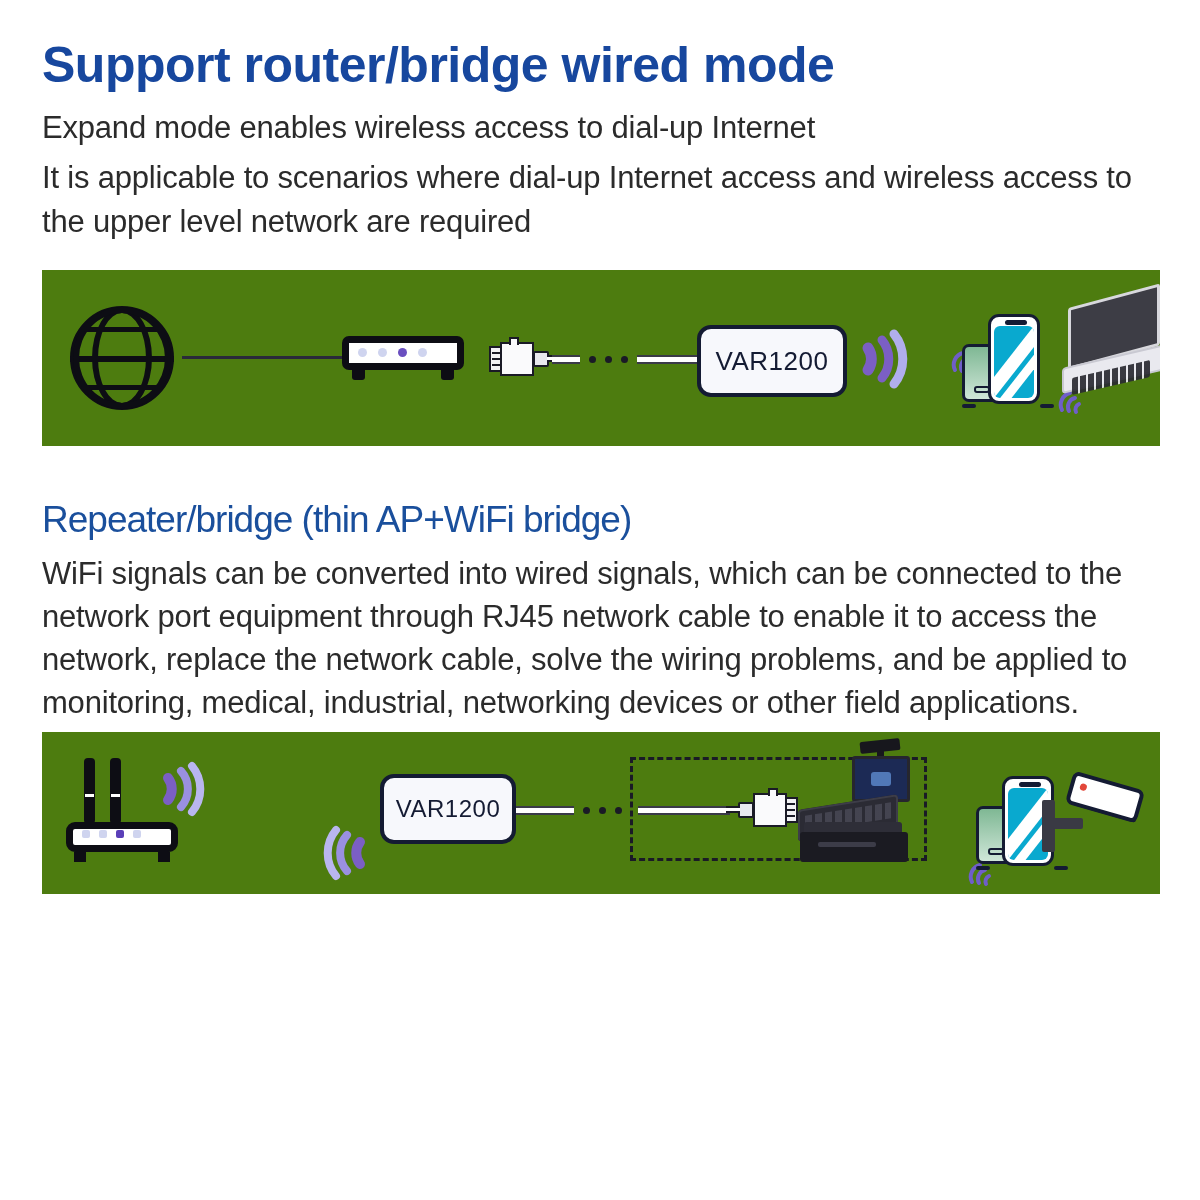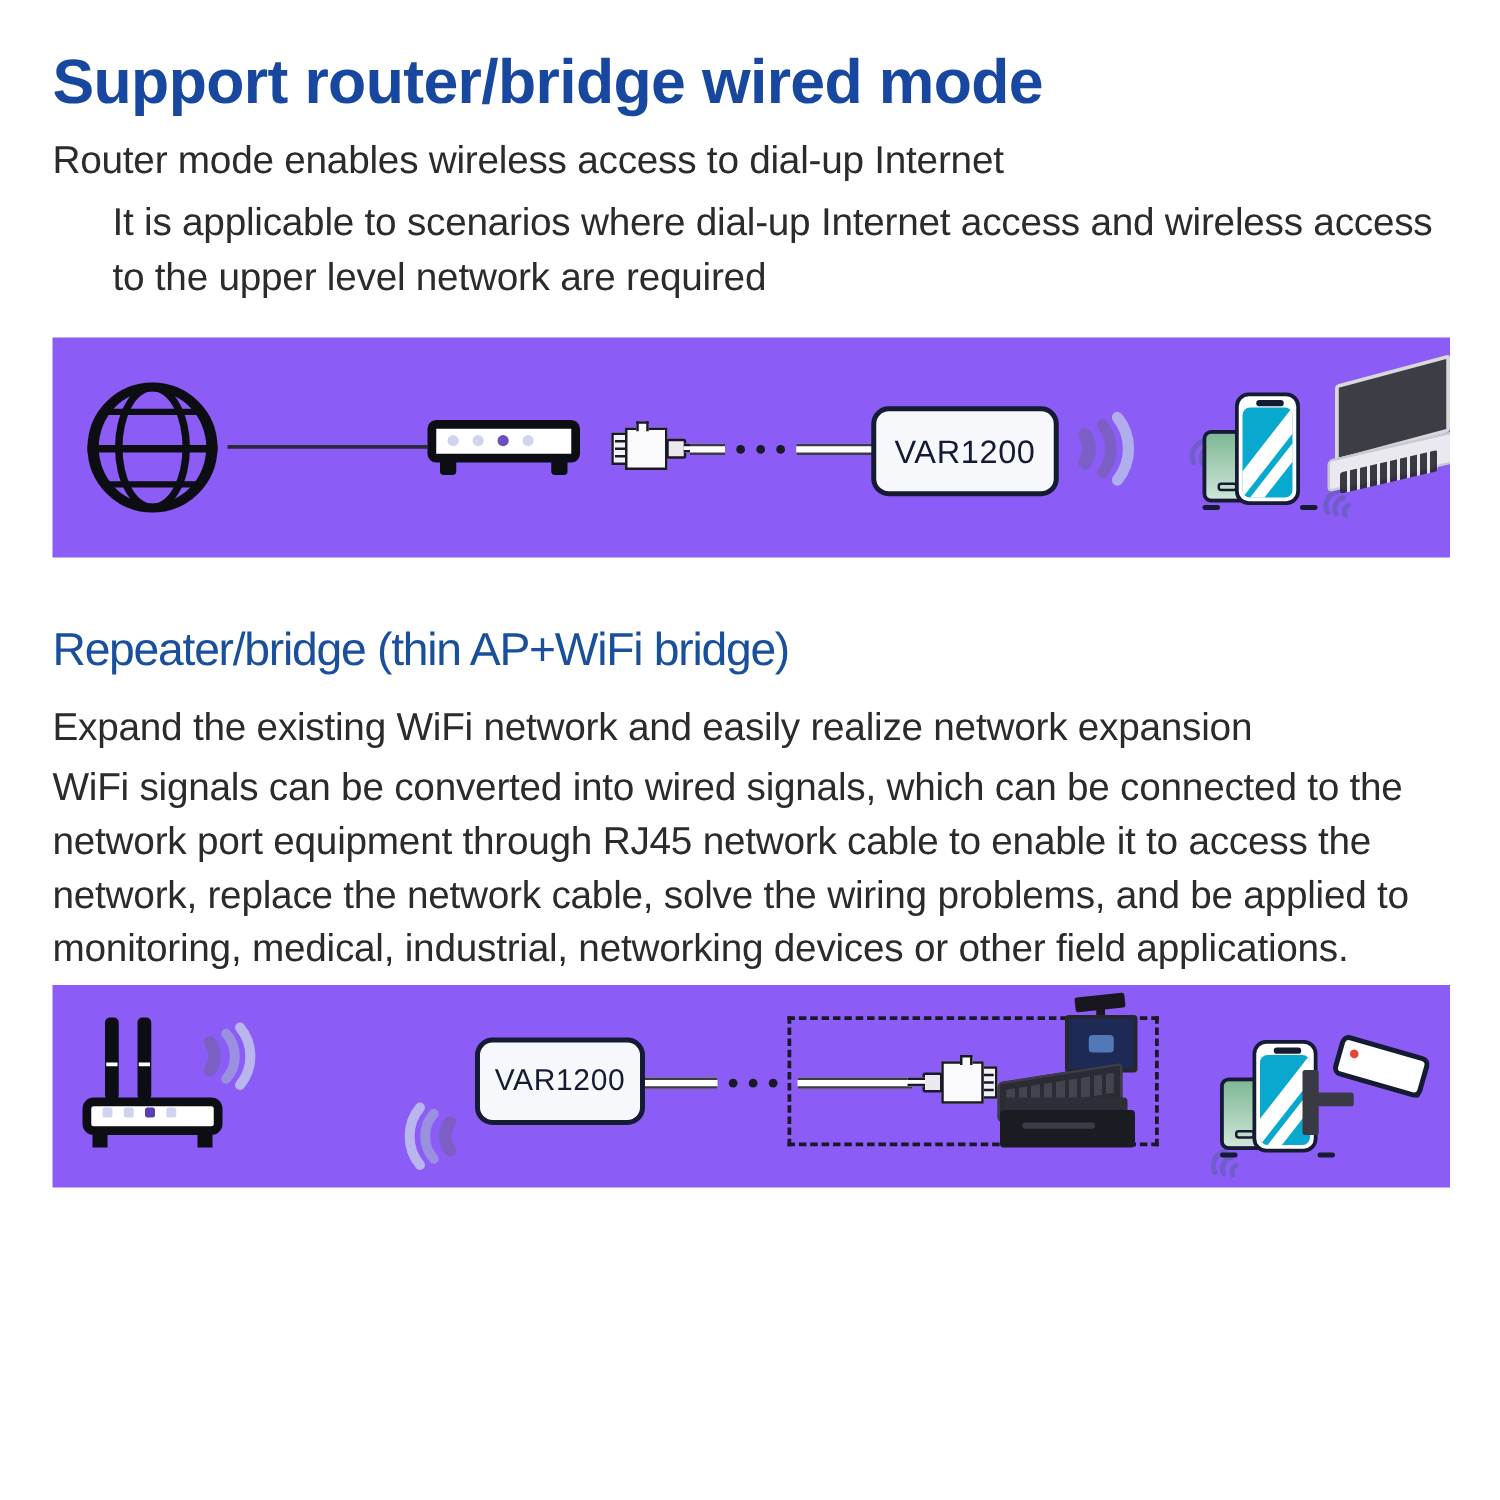--- a/index.html
+++ b/index.html
@@ -33,21 +33,21 @@
   .para {
     color: #2b2b2b;
     font-size: 31px;
     line-height: 44px;
     letter-spacing: -0.2px;
   }
   .para.tight { line-height: 43px; }
 
   .panel {
     position: relative;
-    background: #8b5cf6;
+    background: #4d7c0f;
     width: 1118px;
     overflow: hidden;
     text-align: center;
   }
   #panel-router { height: 176px; margin-top: 26px; }
   #panel-bridge { height: 162px; margin-top: 8px; }
 
   .node { position: absolute; }
 
   
@@ -212,22 +212,22 @@
     background: #141b33; border-radius: 3px; transform: rotate(16deg);
   }
 </style>
 </head>
 <body>
 
 <div class="page">
 
   <div class="h1">Support router/bridge wired mode</div>
 
-  <div class="para" style="margin-top:12px;">Router mode enables wireless access to dial-up Internet</div>
-  <div class="para" style="margin-top:6px;margin-left:48px;">It is applicable to scenarios where dial-up Internet access and wireless access to the upper level network are required</div>
+  <div class="para" style="margin-top:12px;">Expand mode enables wireless access to dial-up Internet</div>
+  <div class="para" style="margin-top:6px;">It is applicable to scenarios where dial-up Internet access and wireless access to the upper level network are required</div>
 
   <div class="panel" id="panel-router">
 
     <div class="node" style="left:28px; top:36px;">
       <div class="globe">
         <div class="hbar"></div>
           <div class="hbar hbar2"></div>
           <div class="hbar hbar3"></div>
       </div>
     </div>
@@ -319,21 +319,20 @@
       <div class="laptop">
         <div class="scr"></div>
         <div class="base"></div>
         <div class="kb"></div>
       </div>
     </div>
 
   </div>
 
   <div class="h2 wide" style="margin-top:46px;">Repeater/bridge (thin AP+WiFi bridge)</div>
-  <div class="para" style="margin-top:12px;">Expand the existing WiFi network and easily realize network expansion</div>
   <div class="para tight" style="margin-top:4px;">WiFi signals can be converted into wired signals, which can be connected to the network port equipment through RJ45 network cable to enable it to access the network, replace the network cable, solve the wiring problems, and be applied to monitoring, medical, industrial, networking devices or other field applications.</div>
 
   <div class="panel" id="panel-bridge">
 
     <div class="node" style="left:24px; top:26px;">
       <div class="wrouter">
         <div class="ant a1">
             <u></u>
           </div>
         <div class="ant a2">

